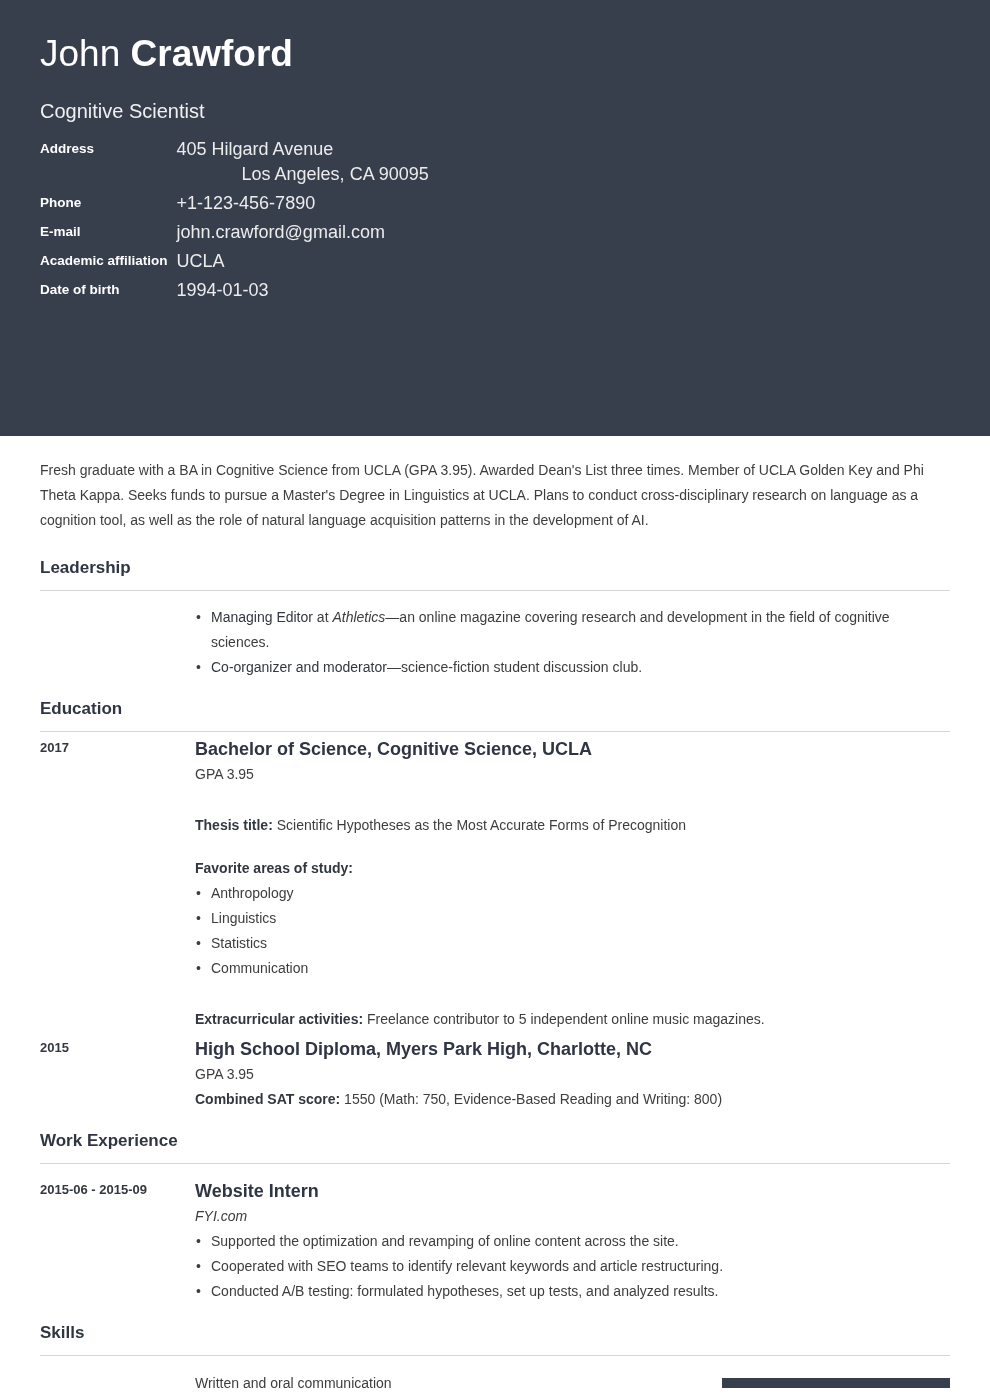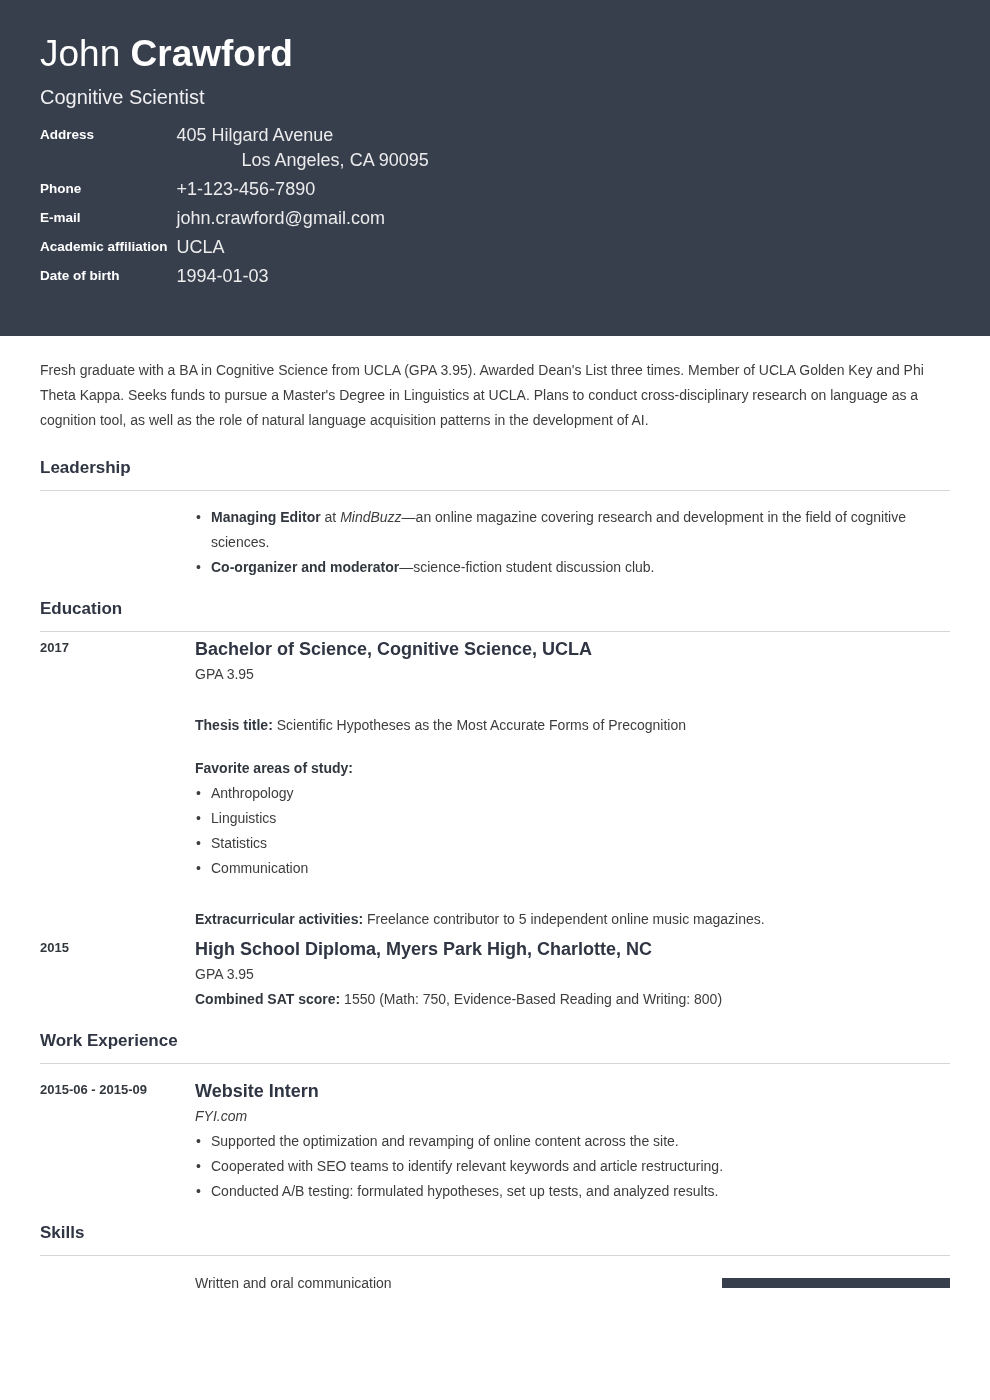--- a/index.html
+++ b/index.html
@@ -11,36 +11,36 @@
     color: #3b3b3b;
     -webkit-font-smoothing: antialiased;
   }
   .page { position: relative; width: 990px; height: 1400px; overflow: hidden; }
 
   
   .header {
     background: #373e4c;
     color: #ffffff;
     padding: 30px 40px 22px 40px;
-    height: 336px;
+    height: 436px;
   }
   .name {
     font-size: 37px;
     line-height: 48px;
     font-weight: 400;
     color: #ffffff;
     letter-spacing: 0px;
   }
   .name .last { font-weight: 700; }
   .job-title {
     font-size: 20px;
     line-height: 30px;
     font-weight: 400;
     color: #f0f0f2;
-    margin-top: 4px;
+    margin-top: 18px;
     margin-bottom: 14px;
   }
   .contact-table { border-collapse: collapse; }
   .contact-row td { padding: 0 0 11px 0; vertical-align: top; }
   .contact-label {
     font-size: 13.5px;
     line-height: 18px;
     font-weight: 700;
     color: #ffffff;
     white-space: nowrap;
@@ -113,21 +113,21 @@
     line-height: 25px;
     color: #3d3d3d;
   }
   ul.bullets li::before {
     content: "•";
     position: absolute;
     left: 1px;
     top: 0;
     color: #3d3d3d;
   }
-  ul.bullets li b { font-weight: 700; color: #32373f; }
+  ul.bullets li b { font-weight: 400; color: #32373f; }
   ul.bullets li i { font-style: italic; }
 
   .gap-sm { height: 18px; }
   .gap-md { height: 26px; }
 
   .leadership-wrap { display: flex; margin-top: 14px; }
   .leadership-pad { width: 155px; flex: 0 0 155px; }
 
   .edu-entry { margin-top: 4px; }
   .work-entry { margin-top: 14px; }
@@ -203,21 +203,21 @@
   <div class="body">
 
     <div class="summary">Fresh graduate with a BA in Cognitive Science from UCLA (GPA 3.95). Awarded Dean's List three times. Member of UCLA Golden Key and Phi Theta Kappa. Seeks funds to pursue a Master's Degree in Linguistics at UCLA. Plans to conduct cross-disciplinary research on language as a cognition tool, as well as the role of natural language acquisition patterns in the development of AI.</div>
 
     <div class="section">
       <div class="section-title">Leadership</div>
       <div class="leadership-wrap">
         <div class="leadership-pad"></div>
         <ul class="bullets">
           <li>
-            <b>Managing Editor</b><span> at </span><i>MindBuzz</i><span>—an online magazine covering research and development in the field of cognitive sciences.</span>
+            <b>Managing Editor</b><span> at </span><i>Athletics</i><span>—an online magazine covering research and development in the field of cognitive sciences.</span>
           </li>
           <li>
             <b>Co-organizer and moderator</b><span>—science-fiction student discussion club.</span>
           </li>
         </ul>
       </div>
     </div>
 
     <div class="section">
       <div class="section-title">Education</div>

